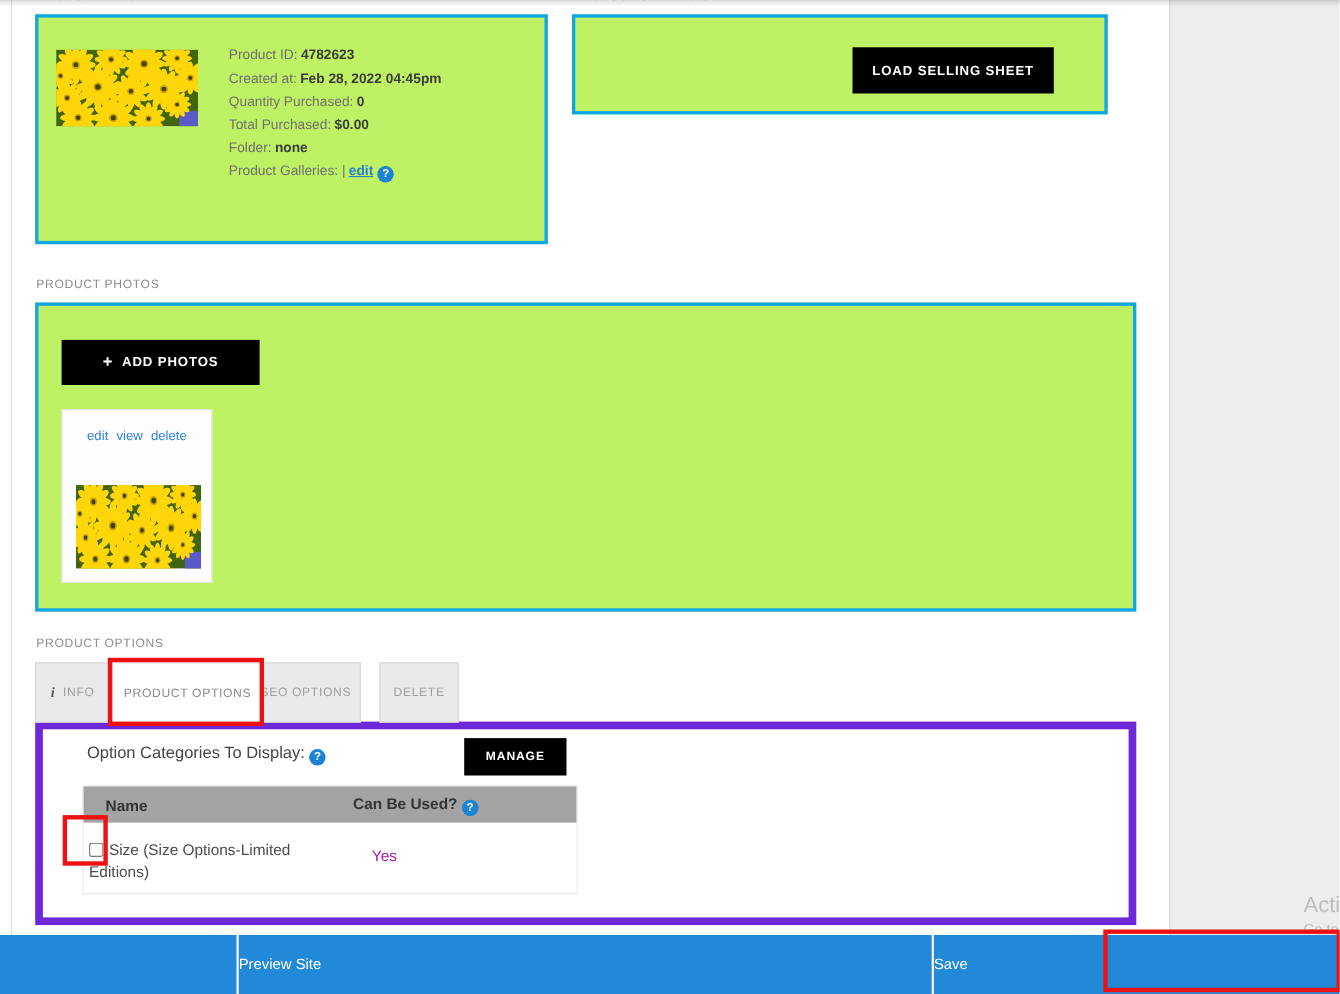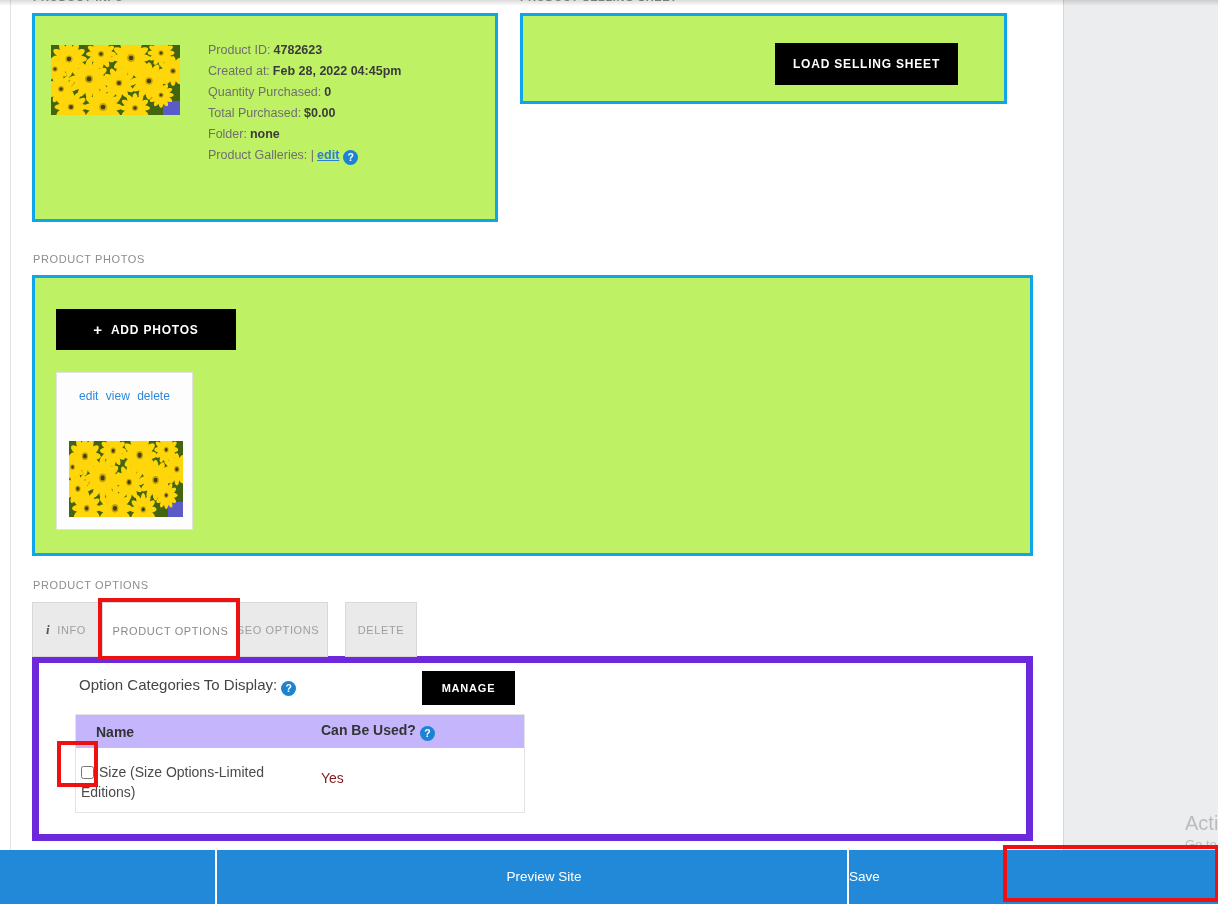--- a/index.html
+++ b/index.html
@@ -61,34 +61,34 @@
   #tab-seo { left:228px; width:100px; }
   #tab-delete { left:345px; width:72px; }
   .info-glyph { font-family:"Liberation Serif", serif; font-weight:bold; font-style:italic;
     color:#555; font-size:13px; margin-right:7px; }
 
   #tab-content { position:absolute; left:32px; top:656px; width:1001px; height:185px;
     background:#fff; border:7px solid #6d28d9; z-index:1; }
   #categories-label { position:absolute; left:40px; top:13px; font-size:15px; color:#454545; }
 
   .opt-table { position:absolute; left:36px; top:51px; width:450px; border:1px solid #e3e3e3; }
-  .opt-thead { height:33px; background:#c4b5fd; display:flex; align-items:center;
+  .opt-thead { height:33px; background:#a3a3a3; display:flex; align-items:center;
     font-size:14px; font-weight:bold; color:#333; }
   .th-name { padding-left:20px; width:245px; }
   .opt-row { min-height:60px; background:#fff; display:flex; font-size:14px; color:#4a4a4a; }
   .cell-name { width:245px; padding:14px 14px 10px 5px; line-height:20px; }
   .cell-name input { width:13px; height:13px; margin-right:5px; vertical-align:-2px; }
-  .cell-used { padding-top:22px; color:#7f1d1d; }
+  .cell-used { padding-top:22px; color:#a21caf;margin-left:17px; }
 
   #bottom-bar { position:absolute; left:0; top:850px; width:1218px; height:54px; background:#2189d8; }
   .bar-divider { position:absolute; top:0; width:2px; height:54px; background:#fff; }
   #bar-div-1 { left:215px; } #bar-div-2 { left:847px; }
   .bar-btn { position:absolute; top:0; height:54px; line-height:54px; color:#fff;
     font-size:13.5px; cursor:pointer; }
-  #preview-site-btn { left:217px; width:630px; text-align:center;margin-left:12px; }
+  #preview-site-btn { left:217px; width:630px; text-align:left; }
   #save-btn { left:849px; width:330px; text-align:left; }
 
   .annotation { position:absolute; border:4px solid #ee1111; background:transparent;
     z-index:20; pointer-events:none; }
   #annot-tab      { left:98px;  top:598px; width:142px; height:62px; }
   #annot-checkbox { left:57px;  top:741px; width:41px;  height:46px; }
   #annot-save     { left:1003px;top:845px; width:216px; height:57px; }
 
   .watermark { position:absolute; color:#bcbcbc; }
   #wm-1 { left:1185px; top:812px; font-size:20px; }

